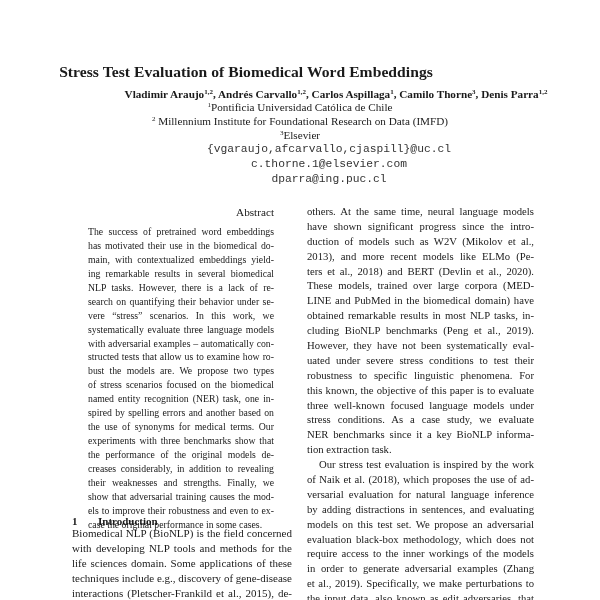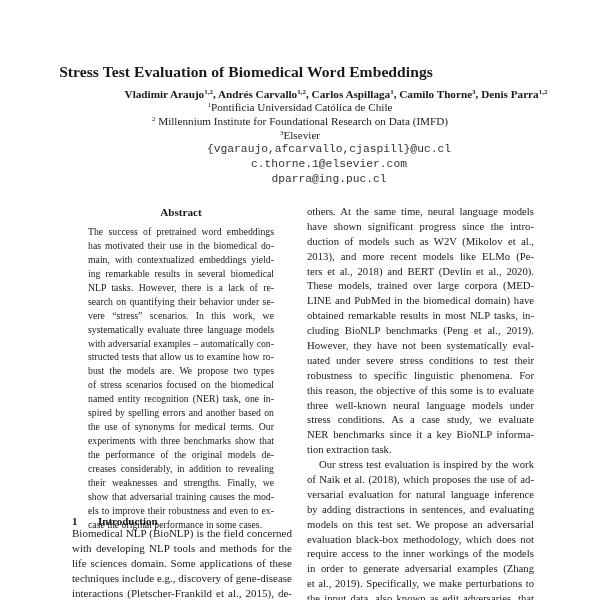--- a/index.html
+++ b/index.html
@@ -22,22 +22,22 @@
     position: absolute; left: 0; width: 600px; text-align: center;
     font-size: 11.2px; white-space: nowrap;
   }
   .affil sup { font-size: 7px; vertical-align: 4px; line-height: 0; }
   .email {
     position: absolute; left: 0; width: 600px; text-align: center;
     font-family: "Liberation Mono", "DejaVu Sans Mono", monospace;
     font-size: 11.3px; color: #333; padding-left: 29px;
   }
   .abs-head {
-    position: absolute; top: 206px; left: 88px; width: 186px; text-align: center;
-    font-weight: bold; font-size: 11.2px;
+    position: absolute; top: 206px; left: 88px; width: 186px; text-align: right;
+    font-weight: normal; font-size: 11.2px;
   }
   .abstract {
     position: absolute; top: 225px; left: 88px; width: 186px;
     font-size: 9.75px; line-height: 13.95px; text-align: justify;
   }
   .abstract .ln, .col .ln { display: block; text-align: justify; text-align-last: justify; white-space: nowrap; height: 13.95px; }
   .abstract .ln.last, .col .ln.last { text-align-last: left; }
   .sec-head {
     position: absolute; top: 515px; left: 72px;
     font-weight: bold; font-size: 11px;
@@ -122,22 +122,22 @@
     <span class="ln">duction of models such as W2V (Mikolov et al.,</span>
     <span class="ln">2013), and more recent models like ELMo (Pe-</span>
     <span class="ln">ters et al., 2018) and BERT (Devlin et al., 2020).</span>
     <span class="ln">These models, trained over large corpora (MED-</span>
     <span class="ln">LINE and PubMed in the biomedical domain) have</span>
     <span class="ln">obtained remarkable results in most NLP tasks, in-</span>
     <span class="ln">cluding BioNLP benchmarks (Peng et al., 2019).</span>
     <span class="ln">However, they have not been systematically eval-</span>
     <span class="ln">uated under severe stress conditions to test their</span>
     <span class="ln">robustness to specific linguistic phenomena.  For</span>
-    <span class="ln">this reason, the objective of this some is to evaluate</span>
-    <span class="ln">three well-known neural language models under</span>
+    <span class="ln">this known, the objective of this paper is to evaluate</span>
+    <span class="ln">three well-known focused language models under</span>
     <span class="ln">stress conditions.  As a case study, we evaluate</span>
     <span class="ln">NER benchmarks since it a key BioNLP informa-</span>
     <span class="ln last">tion extraction task.</span>
     <span class="ln indent">Our stress test evaluation is inspired by the work</span>
     <span class="ln">of Naik et al. (2018), which proposes the use of ad-</span>
     <span class="ln">versarial evaluation for natural language inference</span>
     <span class="ln">by adding distractions in sentences, and evaluating</span>
     <span class="ln">models on this test set. We propose an adversarial</span>
     <span class="ln">evaluation black-box methodology, which does not</span>
     <span class="ln">require access to the inner workings of the models</span>

